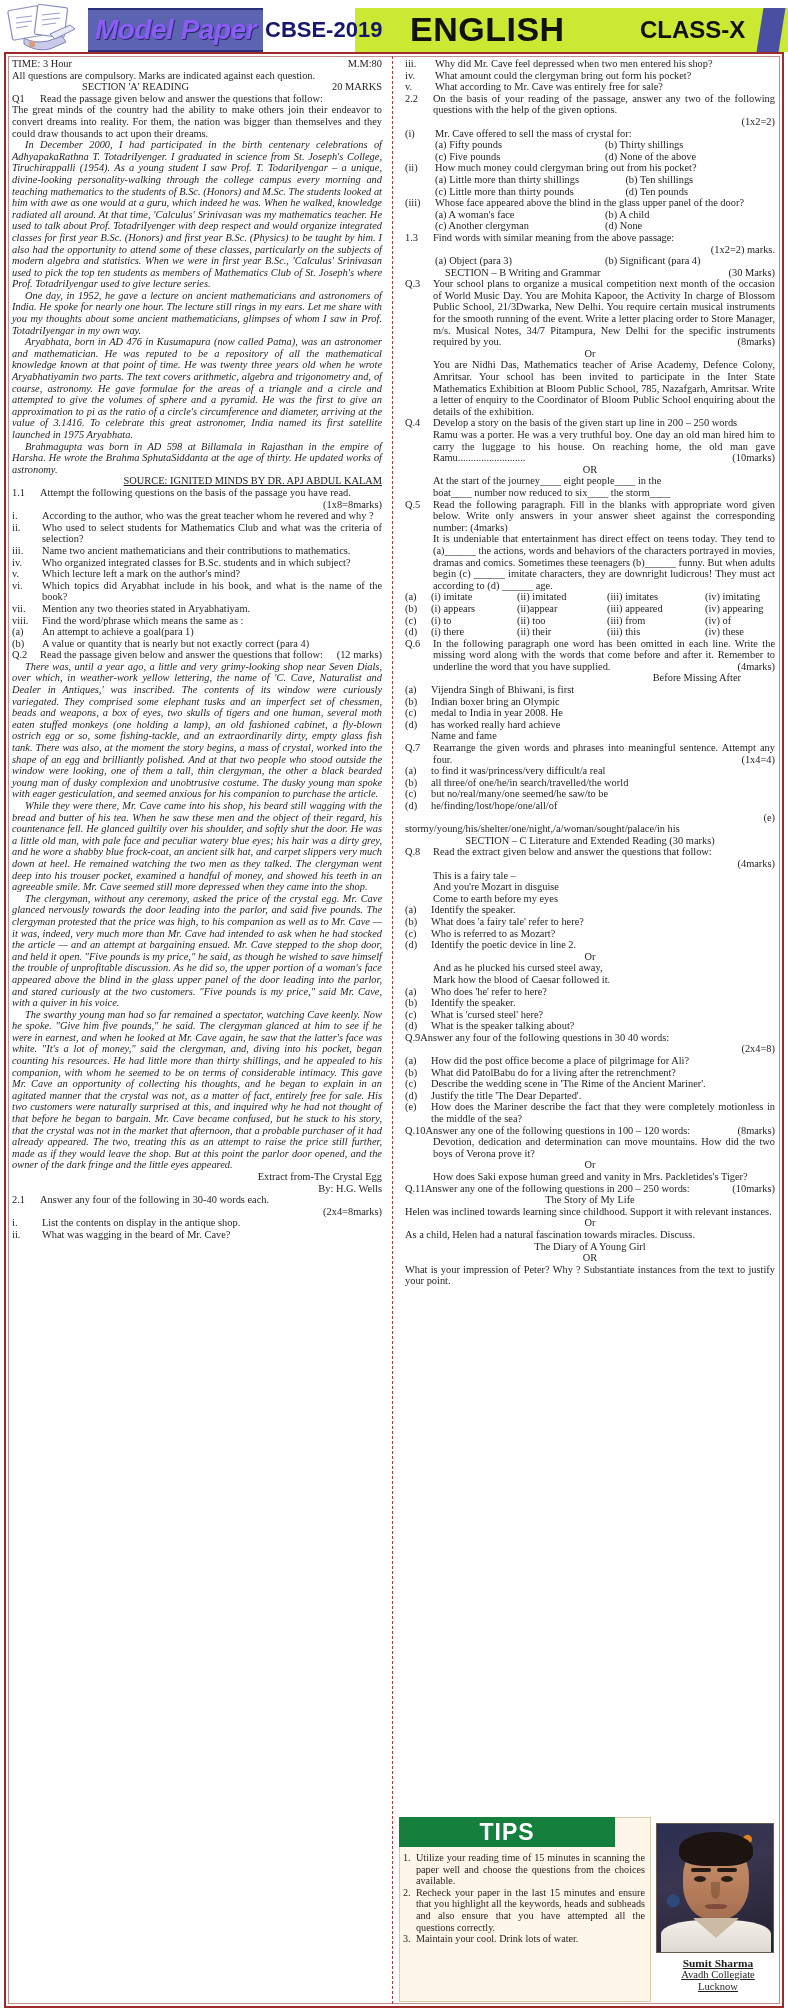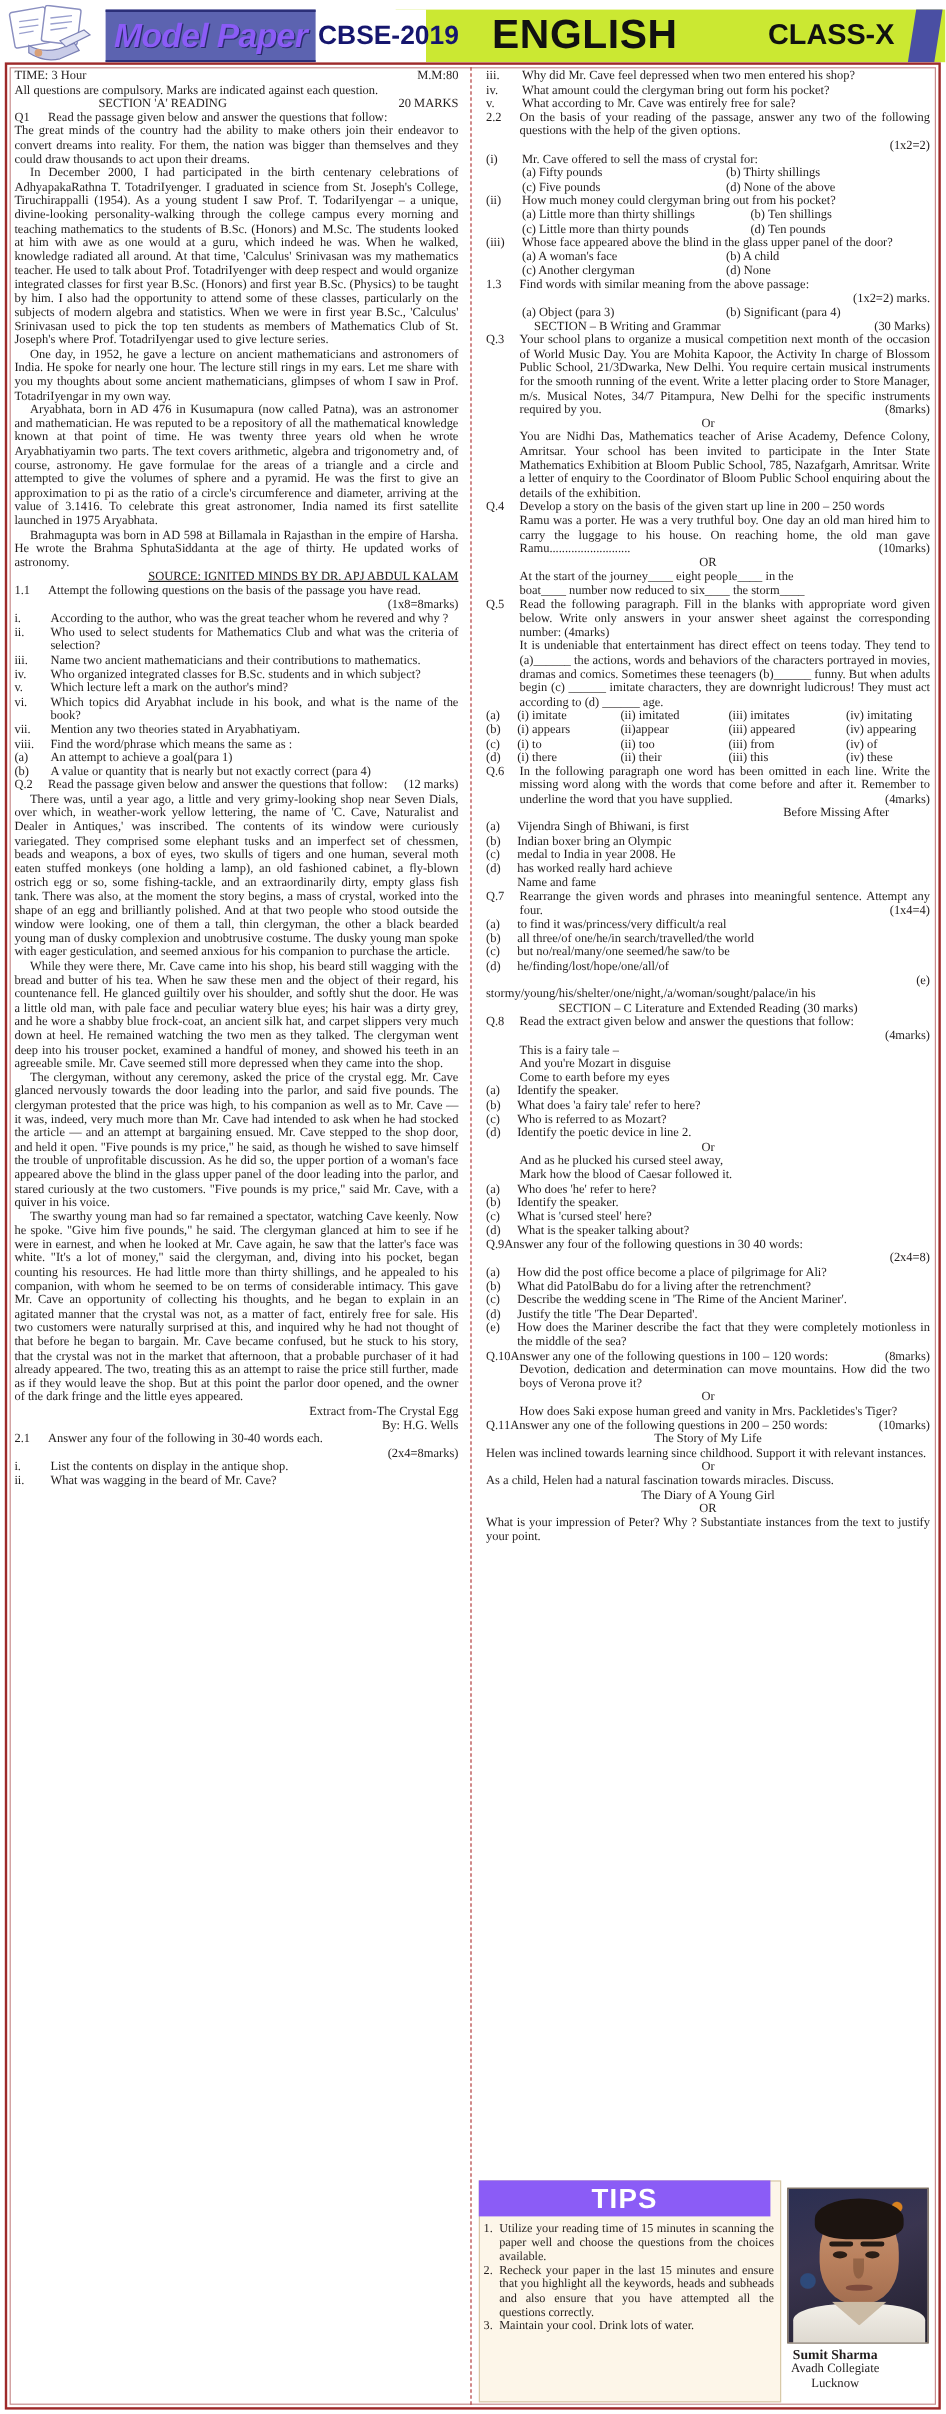--- a/index.html
+++ b/index.html
@@ -90,21 +90,21 @@
     text-align:justify;
   }
   #colL{ left:6px; }
   #colR{ left:399px; }
 
   p, div.ln { margin:0; padding:0; }
 
   .b { font-weight:normal; }
   .ctr { text-align:center; }
   .rt  { text-align:right; }
-  .ind { text-indent:13px; }
+  .ind { text-indent:13px;font-style:italic; }
   .just{ text-align:justify; }
   .nojust{ text-align:left; }
   .u { text-decoration: underline; }
 
   
   .q { display:flex; align-items:flex-start; }
   .q > .num { flex:0 0 auto; }
   .q > .txt { flex:1 1 auto; text-align:justify; }
   .num-q   { width:28px; }
   .num-abc { width:26px; }
@@ -121,22 +121,22 @@
   .mcq4 > span:nth-child(5){ flex:1 1 auto; }
 
   .flexline{ display:flex; justify-content:space-between; }
 
   
   #tipsbox{
     position:absolute; left:399px; top:1817px; width:252px; height:185px;
     background:#fdf6e9; border:1px solid #d8c9a8;
   }
   #tipshdr{
-    position:absolute; left:399px; top:1817px; width:243px; height:30px;
-    background:#8b5cf6;
+    position:absolute; left:399px; top:1817px; width:216px; height:30px;
+    background:#15803d;
     font-family:"Liberation Sans","DejaVu Sans",sans-serif;
     font-weight:bold; font-size:23px; color:#ffffff;
     text-align:center; line-height:30px;
     letter-spacing:1px;
   }
   #tipslist{
     position:absolute; left:401px; top:1850px; width:248px;
     font-size:10.2px; line-height:11.6px; padding:2px 4px 0 2px;
   }
   #tipslist .ti{ display:flex; margin-bottom:0px; }
@@ -188,22 +188,22 @@
     background: linear-gradient(180deg,#f2efe8 0%, #ddd8cf 100%);
     border-radius:40% 40% 0 0;
   }
   .ph-collar{
     position:absolute; left:36px; top:94px; width:46px; height:20px;
     background:#cbbba5;
     clip-path: polygon(0 0, 100% 0, 50% 100%);
   }
 
   #photocap{
-    position:absolute; left:632px; top:1957px; width:128px;
-    text-align:center; font-size:10.6px; line-height:12px;
+    position:absolute; left:654px; top:1957px; width:128px;
+    text-align:center; font-size:10.6px; line-height:12px;text-decoration:underline;
   }
   #photocap .nm{ font-weight:bold; font-size:11.4px; }
 </style>
 </head>
 <body>
 
 <div id="masthead">
   <svg class="mh-logo" viewBox="0 0 80 48">
     <rect x="4" y="4" width="30" height="30" rx="2" fill="#ffffff" stroke="#8a8fc0" stroke-width="1.2" transform="rotate(-10 19 19)"></rect>
     <rect x="30" y="2" width="30" height="30" rx="2" fill="#ffffff" stroke="#8a8fc0" stroke-width="1.2" transform="rotate(7 45 17)"></rect>

